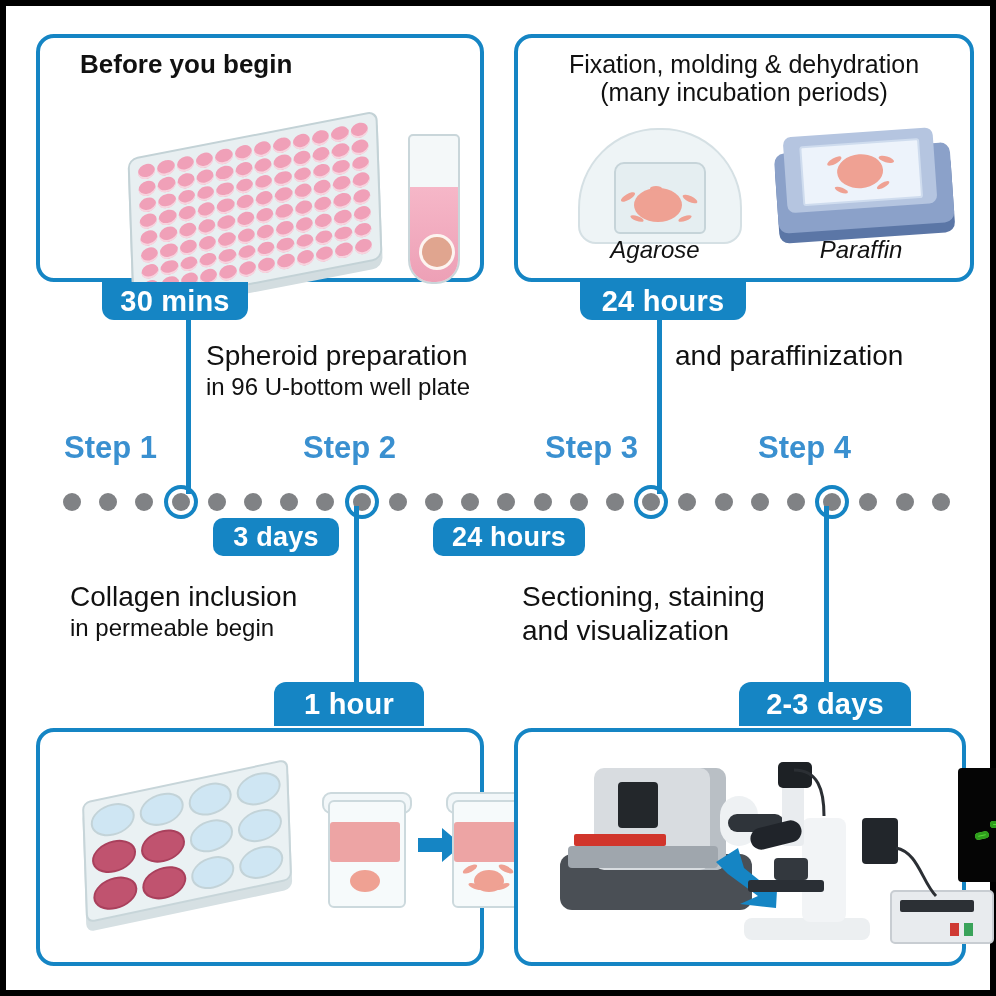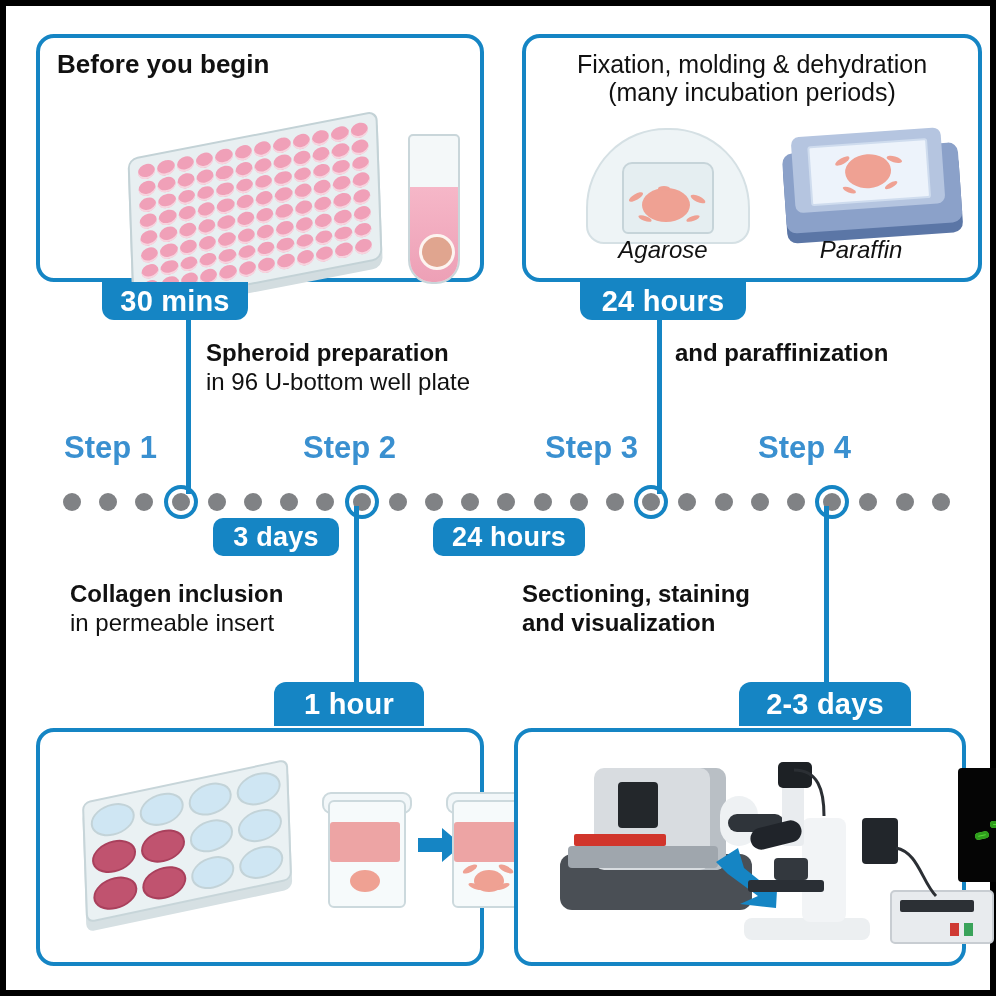--- a/index.html
+++ b/index.html
@@ -8,28 +8,28 @@
 
   #root{position:relative;width:996px;height:996px;box-sizing:border-box;
         border:6px solid #000000;background:#fff;}
 
   .stage{position:absolute;inset:0;}
 
   
   .panel{position:absolute;box-sizing:border-box;
          border:4px solid #1585c4;border-radius:18px;background:#fff;}
   #panel-tl{left:30px;  top:28px;  width:448px; height:248px;}
-  #panel-tr{left:508px; top:28px;  width:460px; height:248px;margin-left:8px;}
+  #panel-tr{left:508px; top:28px;  width:460px; height:248px;}
   #panel-bl{left:30px;  top:722px; width:448px; height:238px;}
   #panel-br{left:508px; top:722px; width:452px; height:238px;}
 
   .panel-title{position:absolute;left:0;right:0;text-align:center;
                color:#111;line-height:1.12;}
   #panel-tl .panel-title{top:12px;font-size:26px;font-weight:bold;
-               text-align:left;padding-left:17px;}
+               text-align:left;padding-left:40px;}
   #panel-tr .panel-title{top:12px;font-size:25px;font-weight:normal;}
 
   .italic-cap{position:absolute;font-style:italic;font-size:24px;color:#111;
               text-align:center;}
 
   
   .badge{position:absolute;background:#1585c4;color:#fff;font-weight:bold;
          display:flex;align-items:center;justify-content:center;
          letter-spacing:.2px;box-sizing:border-box;}
   .badge.down{border-radius:0 0 12px 12px;}   
@@ -39,21 +39,21 @@
   #badge-30mins {left:96px; top:276px; width:146px;height:38px;font-size:29px;}
   #badge-24hours{left:574px;top:276px; width:166px;height:38px;font-size:29px;}
   #badge-3days  {left:207px;top:512px; width:126px;height:38px;font-size:27px;}
   #badge-24h-mid{left:427px;top:512px; width:152px;height:38px;font-size:27px;}
   #badge-1week  {left:673px;top:512px; width:134px;height:38px;font-size:27px;}
   #badge-1hour  {left:268px;top:676px; width:150px;height:44px;font-size:29px;}
   #badge-23days {left:733px;top:676px; width:172px;height:44px;font-size:29px;text-align:center;}
 
   
   .desc{position:absolute;color:#111;line-height:1.2;}
-  .desc .l1{font-weight:bold;font-size:24px;}
+  .desc .l1{font-weight:normal;font-size:28px;}
   .desc .l2{font-weight:normal;font-size:24px;}
   #desc-step2{left:200px;top:333px;}
   #desc-step3{left:669px;top:333px;}
   #desc-step1{left:64px; top:574px;}
   #desc-step4{left:516px;top:574px;}
 
   
   .step-label{position:absolute;color:#3a90d0;font-weight:bold;font-size:31px;}
   #step-1{left:58px;  top:424px;}
   #step-2{left:297px; top:424px;}
@@ -337,21 +337,21 @@
         <div class="top"></div>
         <div class="slide"></div>
         <div class="spheroid sph"></div>
       <div class="spheroid" style="left: 52px; top: 30px; width: 16px; height: 6px; border-radius: 50%; transform: rotate(-25deg);"></div>
           <div class="spheroid" style="left: 104px; top: 32px; width: 16px; height: 6px; border-radius: 50%; transform: rotate(20deg);"></div>
           <div class="spheroid" style="left: 58px; top: 60px; width: 14px; height: 5px; border-radius: 50%; transform: rotate(25deg);"></div>
           <div class="spheroid" style="left: 100px; top: 58px; width: 14px; height: 5px; border-radius: 50%; transform: rotate(-25deg);"></div>
         </div>
 
       <div class="italic-cap" style="left:42px;top:198px;width:190px;">Agarose</div>
-      <div class="italic-cap" style="left:240px;top:198px;width:190px;">Paraffin</div>
+      <div class="italic-cap" style="left:248px;top:198px;width:190px;">Paraffin</div>
     </div>
 
     <div class="badge down" id="badge-30mins">30 mins</div>
     <div class="badge down" id="badge-24hours">24 hours</div>
 
     <div class="connector" style="left:180px;top:314px;height:174px;"></div>
     <div class="connector" style="left:651px;top:314px;height:174px;"></div>
 
     <div class="desc" id="desc-step2">
       <div class="l1">Spheroid preparation</div>
@@ -400,21 +400,21 @@
       </div>
 
     <div class="badge pill" id="badge-3days">3 days</div>
     <div class="badge pill" id="badge-24h-mid">24 hours</div>
 
     <div class="connector" style="left:348px;top:500px;height:186px;"></div>
     <div class="connector" style="left:818px;top:500px;height:186px;"></div>
 
     <div class="desc" id="desc-step1">
       <div class="l1">Collagen inclusion</div>
-      <div class="l2">in permeable insert</div>
+      <div class="l2">in permeable begin</div>
     </div>
 
     <div class="desc" id="desc-step4">
       <div class="l1">Sectioning, staining</div>
       <div class="l1">and visualization</div>
     </div>
 
     <div class="badge up" id="badge-1hour">1 hour</div>
     <div class="badge up" id="badge-23days">2-3 days</div>
 

